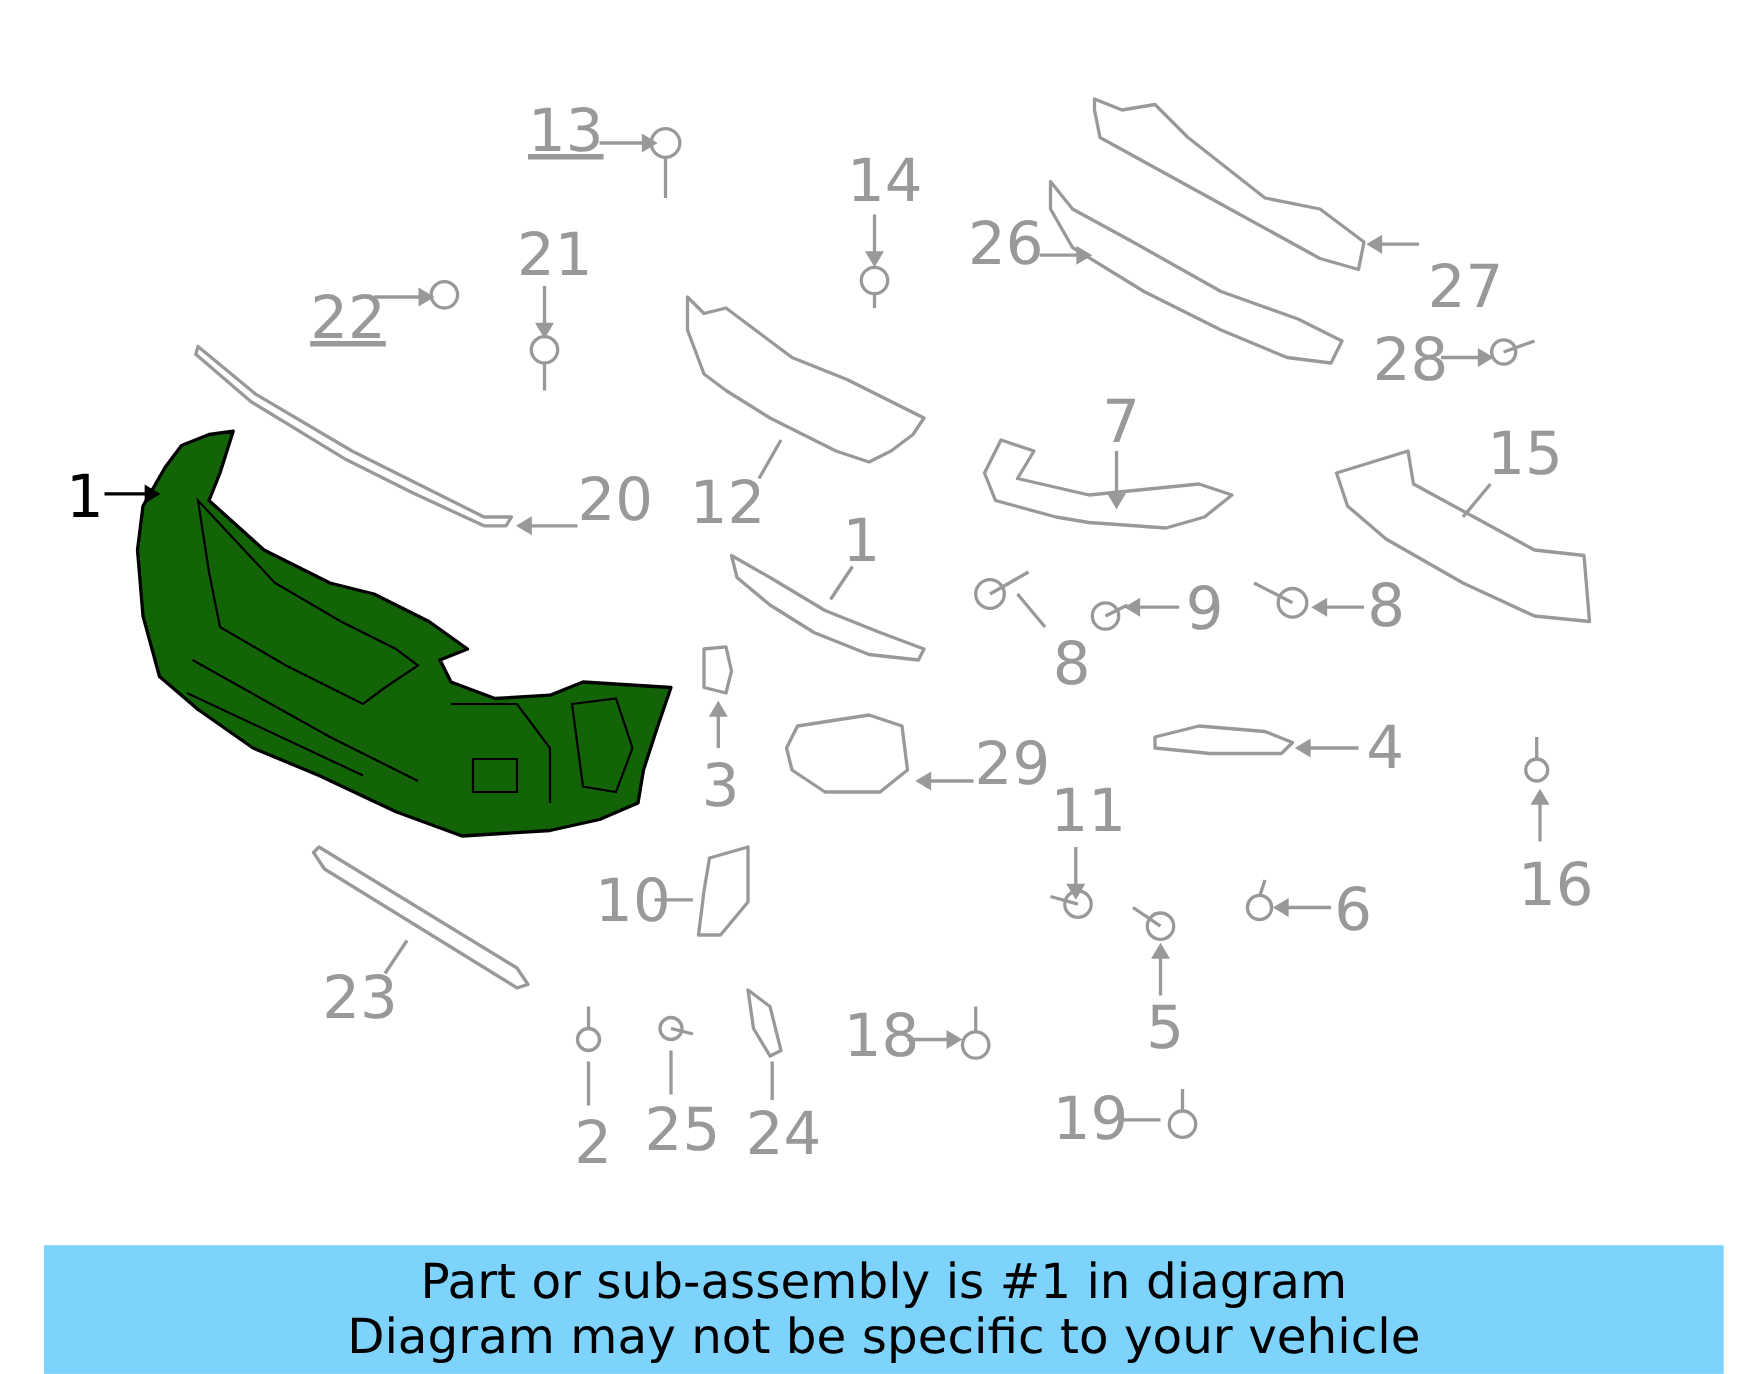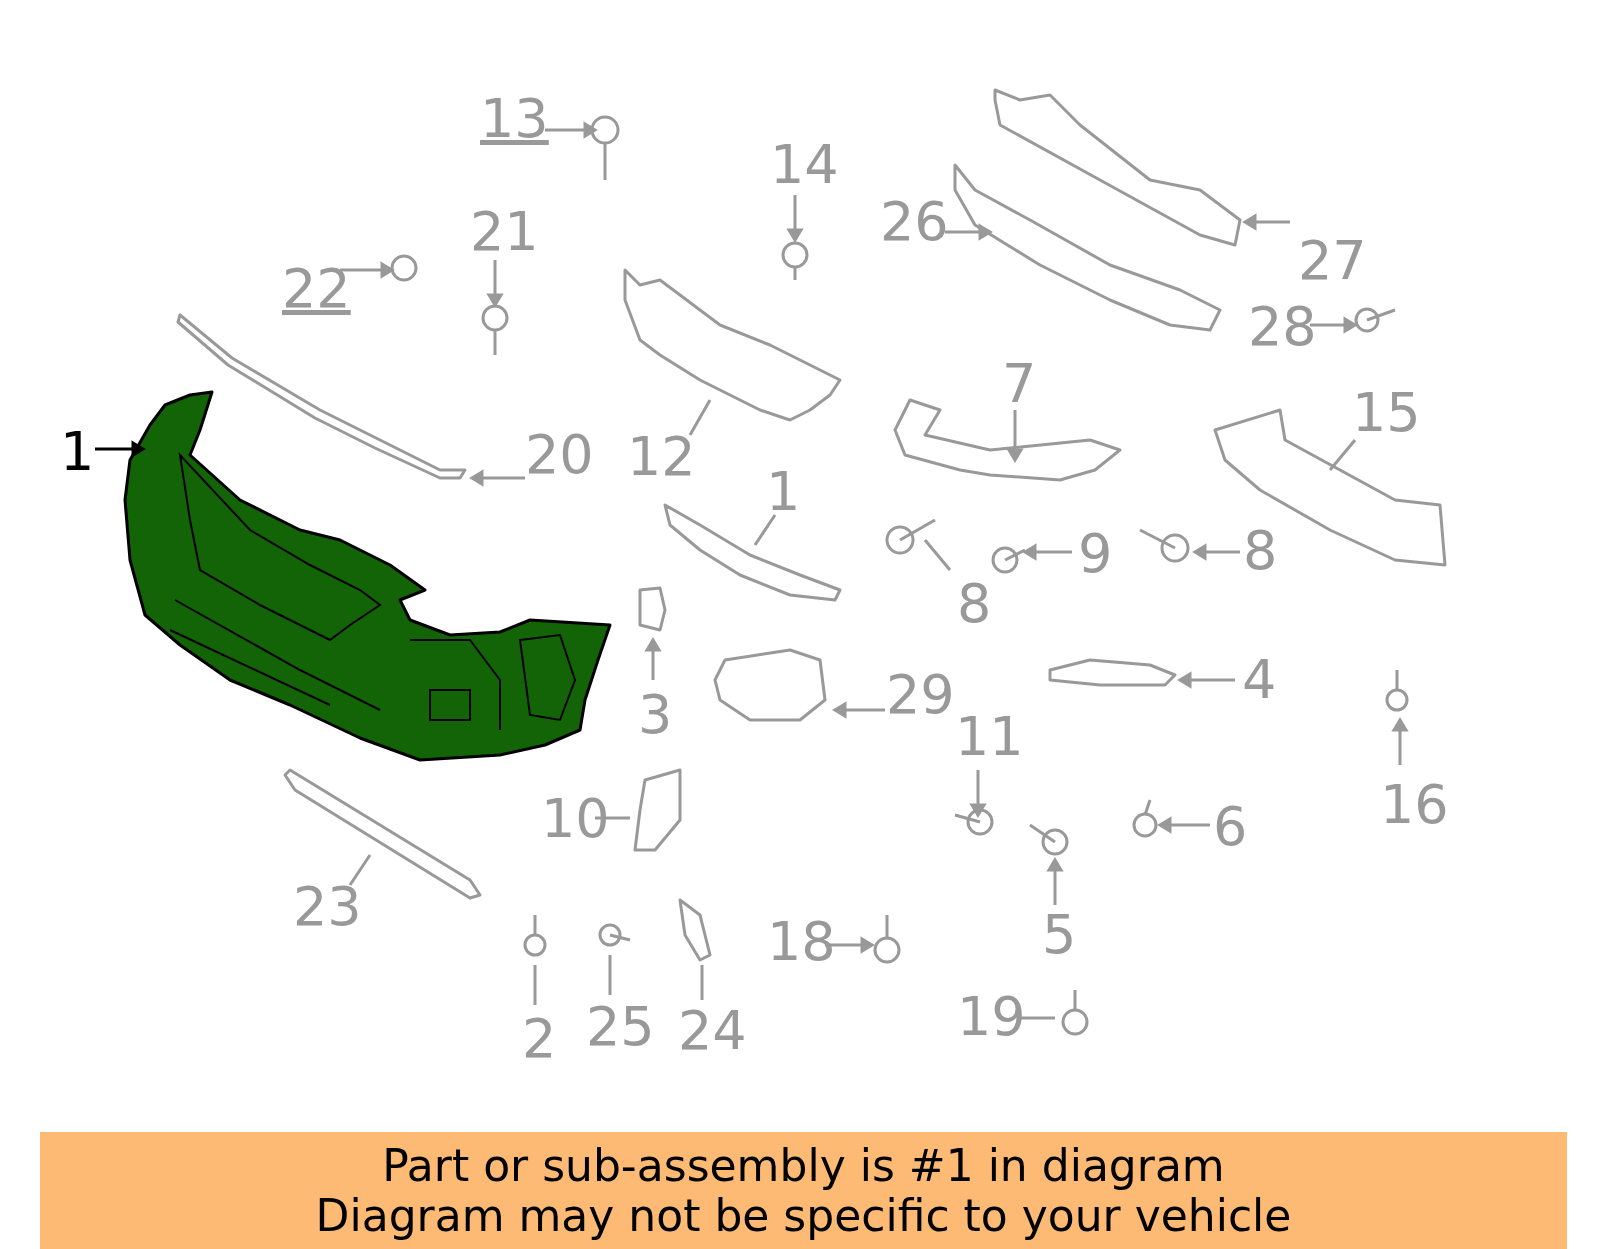--- a/index.html
+++ b/index.html
@@ -1,20 +1,20 @@
 <!DOCTYPE html>
 <html><head>
 <meta charset="utf-8">
 <style>
   html,body{margin:0;padding:0;background:#fff;}
   body{width:1600px;height:1249px;position:relative;overflow:hidden;font-family:"DejaVu Sans",sans-serif;}
   #diagram{position:absolute;left:0;top:0;width:1600px;height:1100px;}
   .callout{position:absolute;font-size:54px;line-height:1;color:#999;font-family:"DejaVu Sans",sans-serif;white-space:nowrap;}
   .callout.primary{color:#000;}
-  .banner{position:absolute;left:40px;top:1132px;width:1527px;height:117px;background:#fdba74;
+  .banner{position:absolute;left:40px;top:1132px;width:1527px;height:117px;background:#7dd3fc;
           display:flex;flex-direction:column;align-items:center;justify-content:center;}
   .banner div{font-size:44px;line-height:50px;color:#000;font-family:"DejaVu Sans",sans-serif;}
 </style>
 </head>
 <body>
 
 <div id="diagram">
   <svg width="1600" height="1100" viewBox="0 0 1600 1100" xmlns="http://www.w3.org/2000/svg">
 
     <g>

